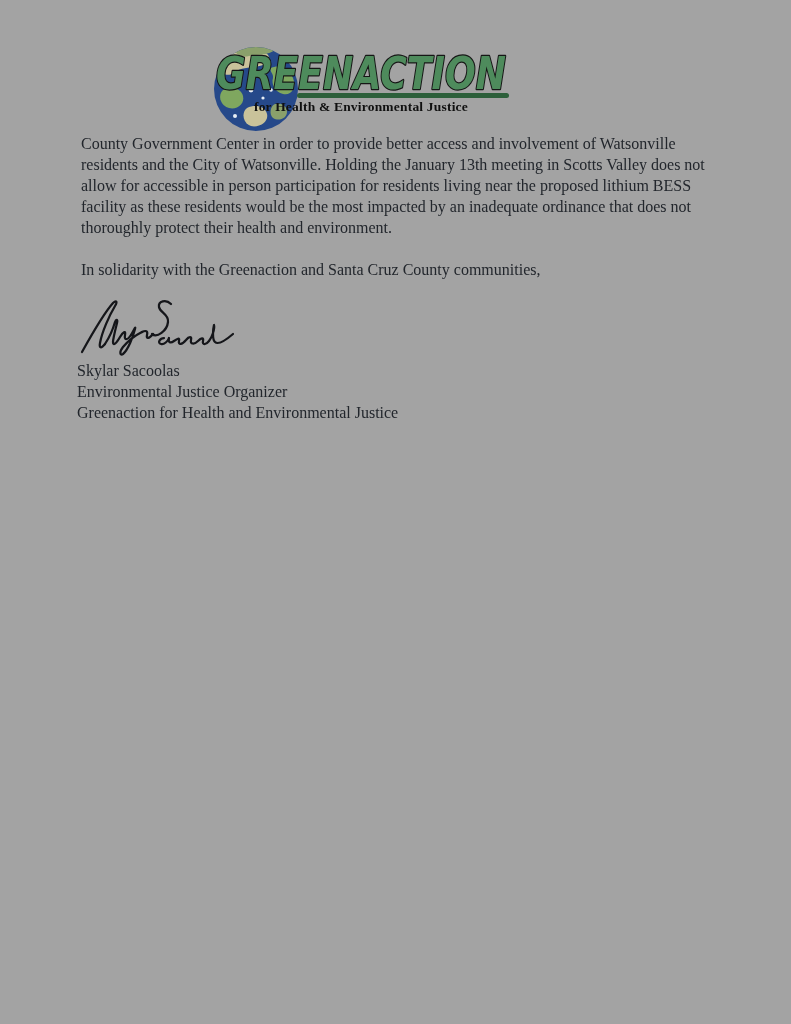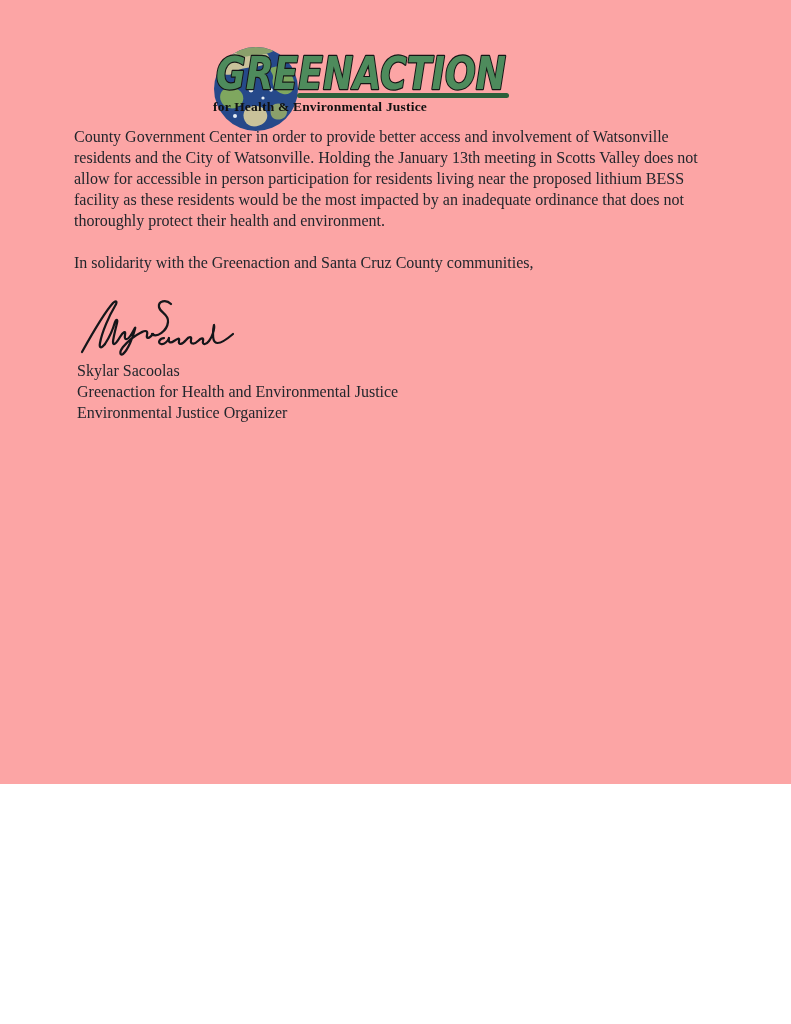--- a/index.html
+++ b/index.html
@@ -3,22 +3,22 @@
 <meta charset="utf-8">
 <style>
   html, body {
     margin: 0;
     padding: 0;
     background: #ffffff;
   }
   .page {
     position: relative;
     width: 791px;
-    height: 784px;
-    background: #fca5a5;
+    height: 1024px;
+    background: #a3a3a3;
     overflow: hidden;
     font-family: "Liberation Serif", serif;
   }
 
   
   .logo {
     position: absolute;
     left: 213px;
     top: 38px;
     width: 296px;
@@ -48,41 +48,41 @@
     height: 5px;
     border-radius: 3px;
     background: #2c5f3a;
     z-index: 3;
   }
   .logo-tagline {
     position: absolute;
     left: 0;
     top: 61px;
     width: 296px;
-    text-align: left;
+    text-align: center;
     font-family: "Liberation Serif", serif;
     font-weight: 600;
     font-size: 13.5px;
     letter-spacing: 0.2px;
     color: #101010;
     z-index: 3;
   }
 
   
   .letter-body {
     position: absolute;
     left: 69px;
     top: 121px;
     width: 658px;
     font-size: 16px;
     line-height: 21px;
     color: #22262c;
   }
   .letter-body p {
-    margin: 5px;
+    margin: 12px;
   }
   .para-2 {
     margin-top: 21px !important;
   }
 
   .signature-wrap {
     position: absolute;
     left: 78px;
     top: 296px;
     width: 158px;
@@ -158,17 +158,17 @@
 
         <path d="M186,16 C176,6 160,10 162,22 C164,34 182,36 180,52 C178,70 158,84 148,76"></path>
 
         <path d="M172,84 C164,84 158,94 166,96 C172,98 180,90 182,84 C180,92 184,96 192,90 C198,86 204,82 202,90 C200,98 208,98 216,88 C222,80 228,80 226,88 C224,96 232,98 240,90 C246,84 252,82 250,90 C248,98 256,98 262,90 C268,82 274,66 272,58 C270,66 268,86 274,92 C280,98 296,88 310,76"></path>
       </g>
     </svg>
   </div>
 
   <div class="signoff">
     <div>Skylar Sacoolas</div>
+    <div>Environmental Justice Organizer</div>
     <div>Greenaction for Health and Environmental Justice</div>
-    <div>Environmental Justice Organizer</div>
   </div>
 
 </div>
 
 </body></html>

